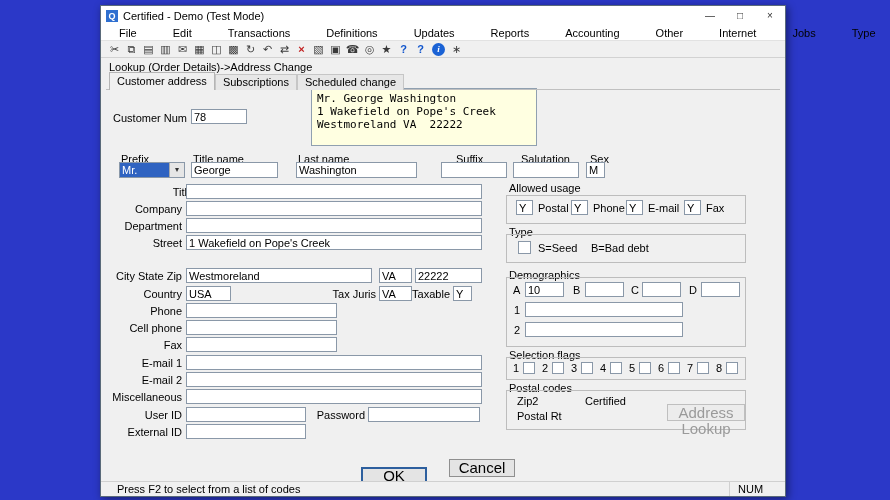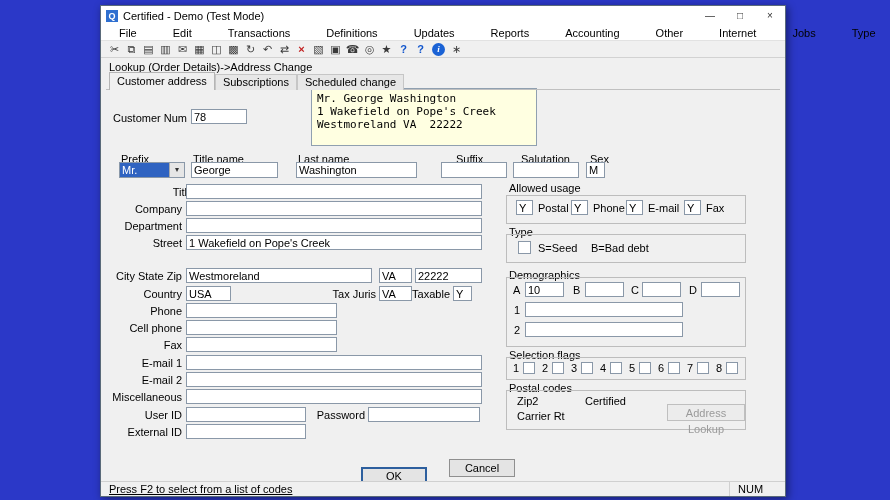--- a/index.html
+++ b/index.html
@@ -43,37 +43,37 @@
 
   
   .lbl  { position:absolute; white-space:nowrap; }
   .rlbl { position:absolute; white-space:nowrap; text-align:right; }
   .inp  { position:absolute; height:15px; border:1px solid #8a98a8; background:#fff;
           font-family:"Liberation Sans", sans-serif; font-size:11px; padding:0 2px; color:#000; }
   .inp.tall { height:16px; }
   .gcap { position:absolute; white-space:nowrap; }
   .gbox { position:absolute; border:1px solid #bdbdbd; }
   .cb   { position:absolute; width:12px; height:12px; border:1px solid #8a98a8; background:#fff; }
-  .btn  { position:absolute; background:#e4e4e4; border:1px solid #8f8f8f; font-size:11px;
+  .btn  { position:absolute; background:#e4e4e4; border:1px solid #8f8f8f; font-size:15px;
           text-align:center; line-height:16px; }
   .btn.default  { border:1px solid #2d5f9e; box-shadow: inset 0 0 0 1px #2d5f9e; }
   .btn.disabled { color:#9a9a9a; border-color:#bfbfbf; background:#ececec; }
   .addr { position:absolute; background:#ffffe1; border:1px solid #90a0b0;
           font-family:"DejaVu Sans Mono", monospace; font-size:11px; line-height:13px;
           padding:3px 5px; white-space:pre; }
   .combo { position:absolute; height:16px; border:1px solid #8a98a8; background:#fff;
            display:flex; align-items:stretch; }
   .combo-sel { flex:1; background:#2f63c1; color:#fff; padding:0 2px; line-height:14px; }
   .combo-btn { width:15px; background:#e6e6e6; border-left:1px solid #aaa; text-align:center;
                font-size:8px; line-height:14px; color:#333; }
 
   
   .statusbar { position:absolute; left:0; right:0; bottom:0; height:15px; background:#f0f0f0;
                border-top:1px solid #d0d0d0; }
-  .status-left { position:absolute; left:8px; top:1px;text-decoration:underline; }
+  .status-left { position:absolute; left:16px; top:1px; }
   .status-num  { position:absolute; left:628px; top:0; width:52px; height:14px; padding:1px 0 0 8px;
                  border-left:1px solid #d0d0d0; }
 </style>
 </head>
 <body>
 
 <div class="desktop">
   <div class="window">
 
     <div class="titlebar">
@@ -253,21 +253,21 @@
     <span class="cb" style="left:567px; top:356px;"></span>
     <div class="lbl" style="left:586px; top:356px;">7</div>
     <span class="cb" style="left:596px; top:356px;"></span>
     <div class="lbl" style="left:615px; top:356px;">8</div>
     <span class="cb" style="left:625px; top:356px;"></span>
 
     <div class="gcap" style="left:408px; top:376px;">Postal codes</div>
     <div class="gbox" style="left:405px; top:384px; width:240px; height:40px;"></div>
     <div class="lbl" style="left:416px; top:389px;">Zip2</div>
     <div class="lbl" style="left:484px; top:389px;">Certified</div>
-    <div class="lbl" style="left:416px; top:404px;">Carrier Rt</div>
+    <div class="lbl" style="left:416px; top:404px;">Postal Rt</div>
     <div class="btn disabled" style="left:566px; top:398px; width:78px; height:17px;">Address Lookup</div>
 
     <div class="btn default" style="left:260px; top:461px; width:66px; height:18px;">OK</div>
     <div class="btn" style="left:348px; top:453px; width:66px; height:18px;">Cancel</div>
 
     <div class="statusbar">
       <span class="status-left">Press F2 to select from a list of codes</span>
       <span class="status-num">NUM</span>
     </div>
 

